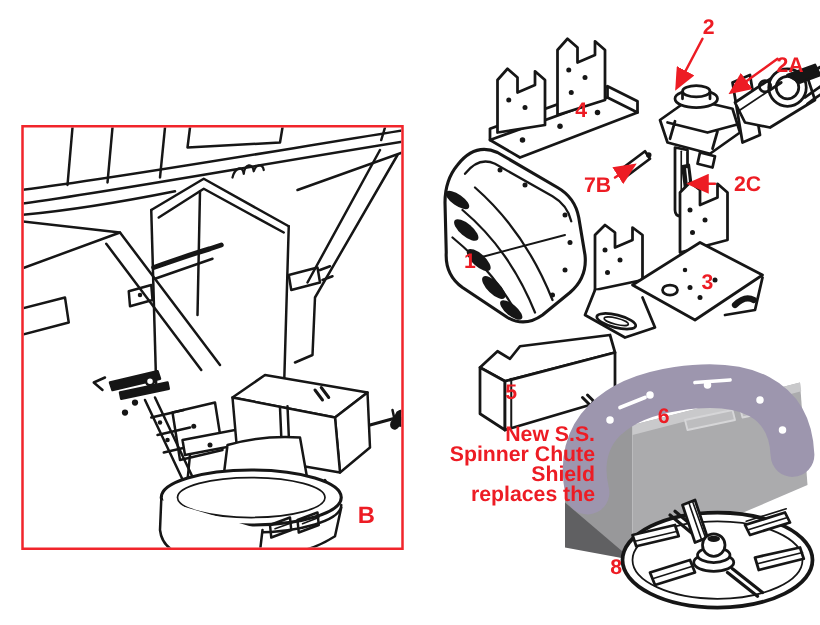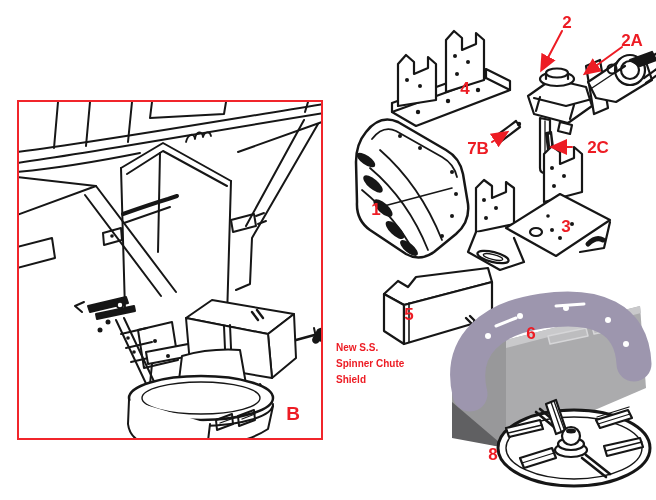--- a/index.html
+++ b/index.html
@@ -13,22 +13,22 @@
     border:2px solid #f1252b;box-sizing:border-box;background:transparent;
   }
   .callout{
     position:absolute;transform:translate(-50%,-50%);
     color:#ed1c24;font-weight:bold;font-size:17px;letter-spacing:0;
     white-space:nowrap;line-height:1;
   }
   .callout.big{font-size:19px;}
   .note{
     position:absolute;left:336px;top:340px;width:140px;
-    color:#ed1c24;font-weight:bold;font-size:10px;line-height:16px;
-    text-align:left;
+    color:#ed1c24;font-weight:bold;font-size:17px;line-height:16px;
+    text-align:right;
   }
 </style>
 </head>
 <body>
 
 <div class="canvas">
 
   <svg class="art" width="656" height="500" viewBox="0 0 656 500">
     <defs>
       <marker id="arrh" markerWidth="9" markerHeight="8" refX="7" refY="4" orient="auto">
@@ -270,29 +270,30 @@
         <line x1="492" y1="142" x2="506" y2="133" marker-end="url(#arrh)"></line>
         <line x1="572" y1="147" x2="553" y2="147" marker-end="url(#arrh)"></line>
       </g>
     </g>
   </svg>
 
   <div class="inset-frame"></div>
 
   <div class="callout" style="left:376px;top:209px">1</div>
   <div class="callout" style="left:567px;top:22px">2</div>
-  <div class="callout" style="left:632px;top:40px">2A</div>
+  <div class="callout" style="left:632px;top:52px">2A</div>
   <div class="callout" style="left:478px;top:148px">7B</div>
   <div class="callout" style="left:598px;top:147px">2C</div>
   <div class="callout" style="left:566px;top:226px">3</div>
   <div class="callout" style="left:465px;top:88px">4</div>
   <div class="callout" style="left:409px;top:314px">5</div>
   <div class="callout" style="left:531px;top:333px">6</div>
   <div class="callout" style="left:493px;top:454px">8</div>
   <div class="callout big" style="left:293px;top:413px">B</div>
 
   <div class="note">
     <div>New S.S.</div>
     <div>Spinner Chute</div>
     <div>Shield</div>
+    <div>replaces the</div>
   </div>
 
 </div>
 
 </body></html>

